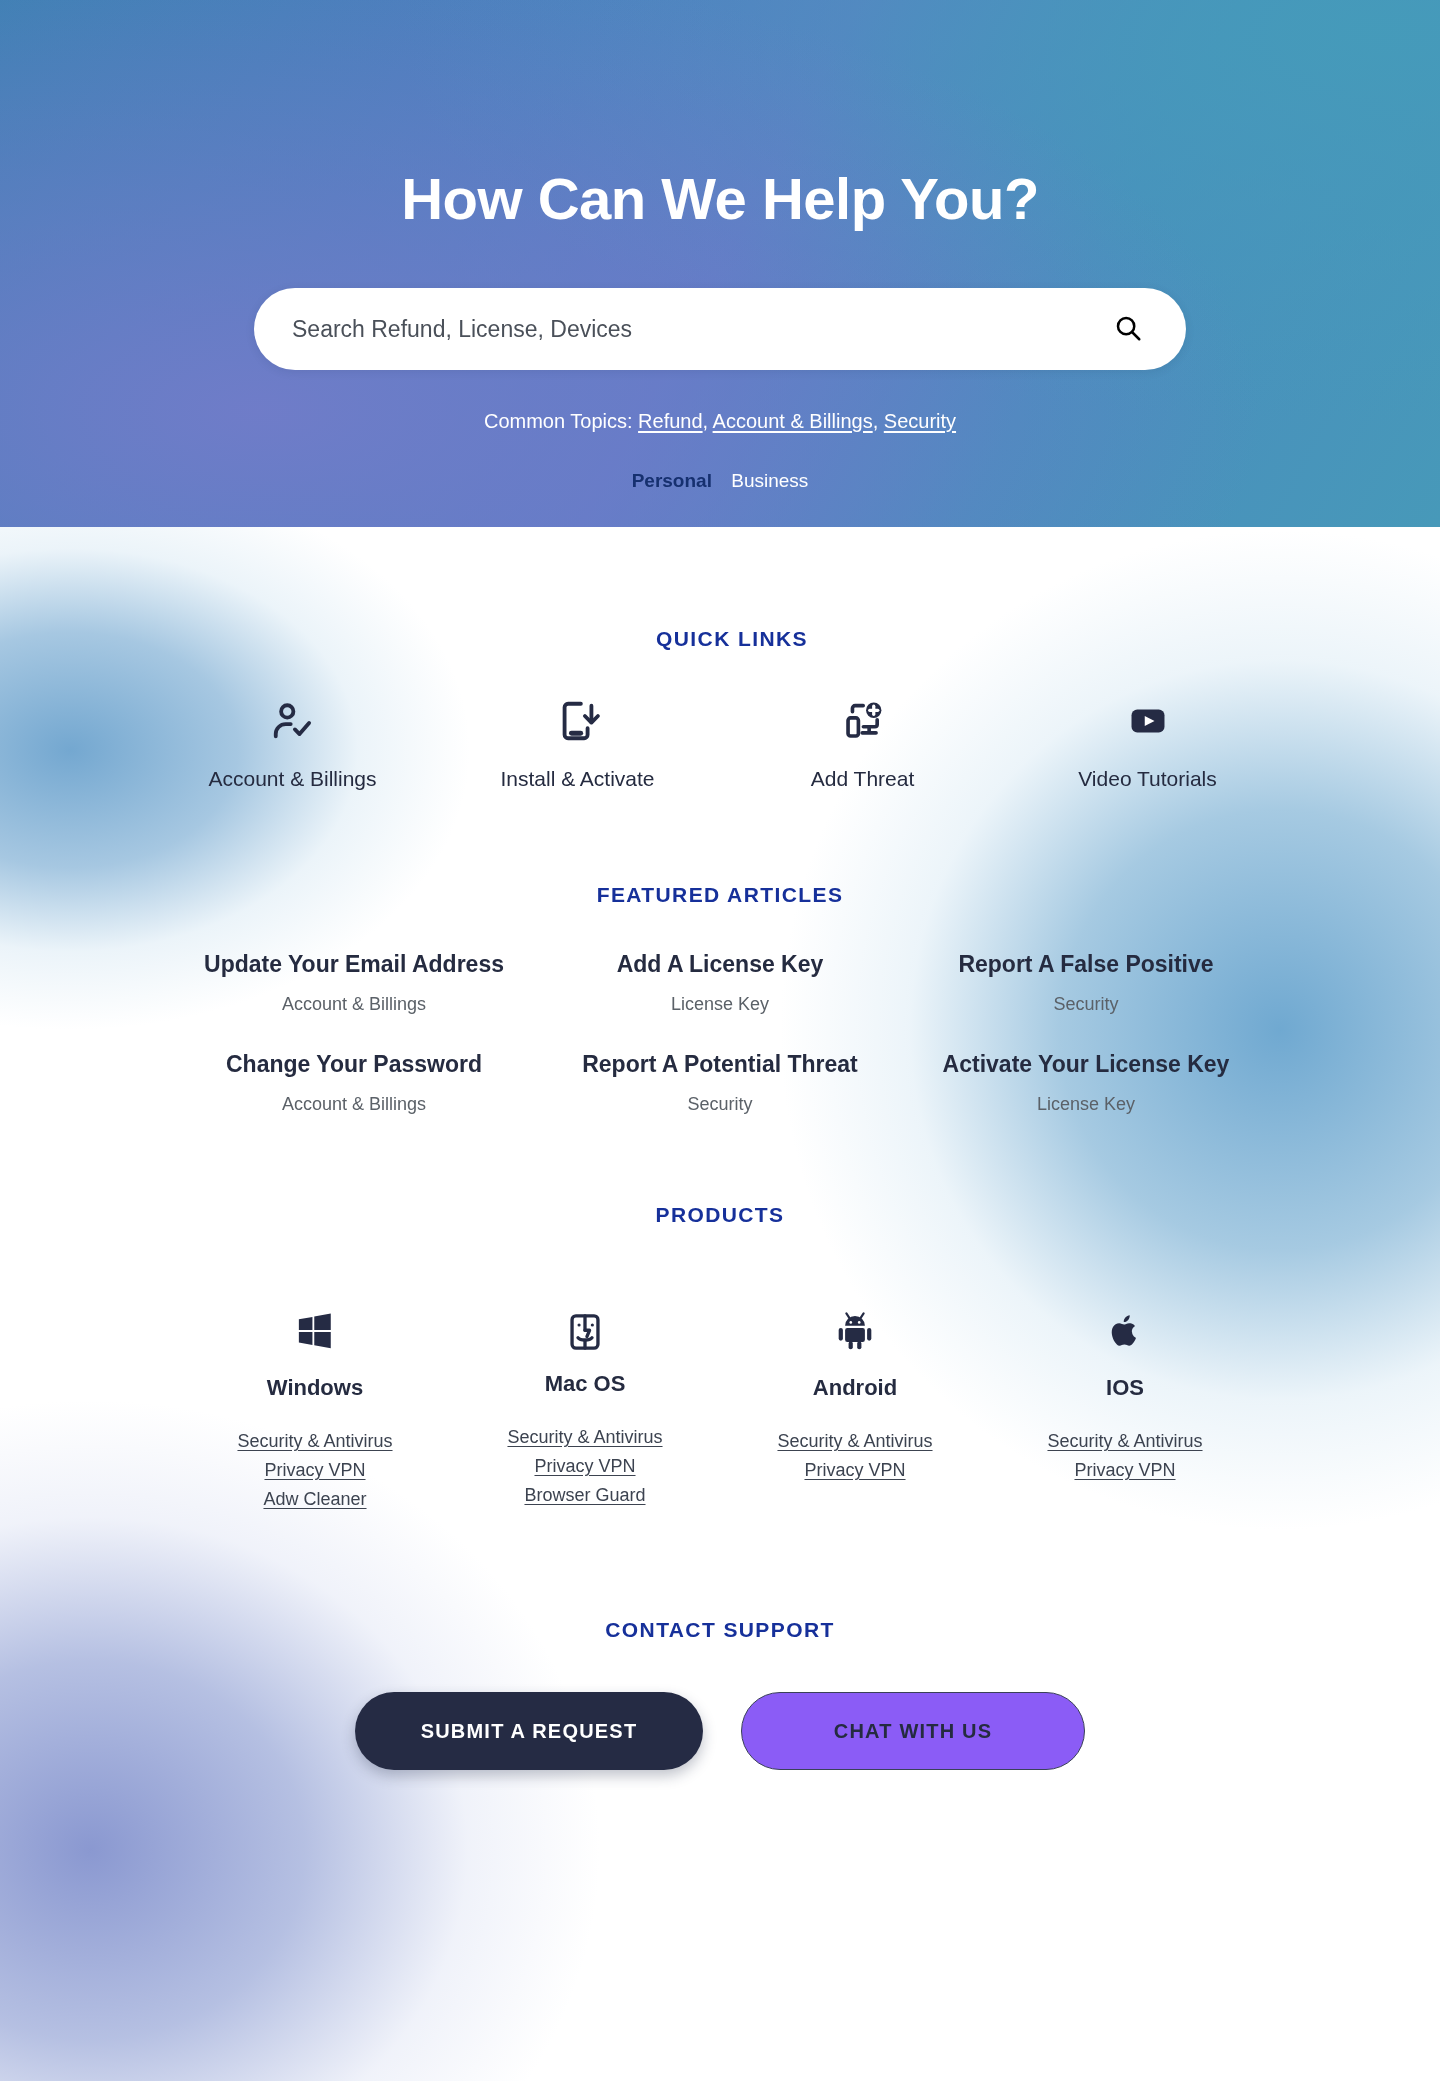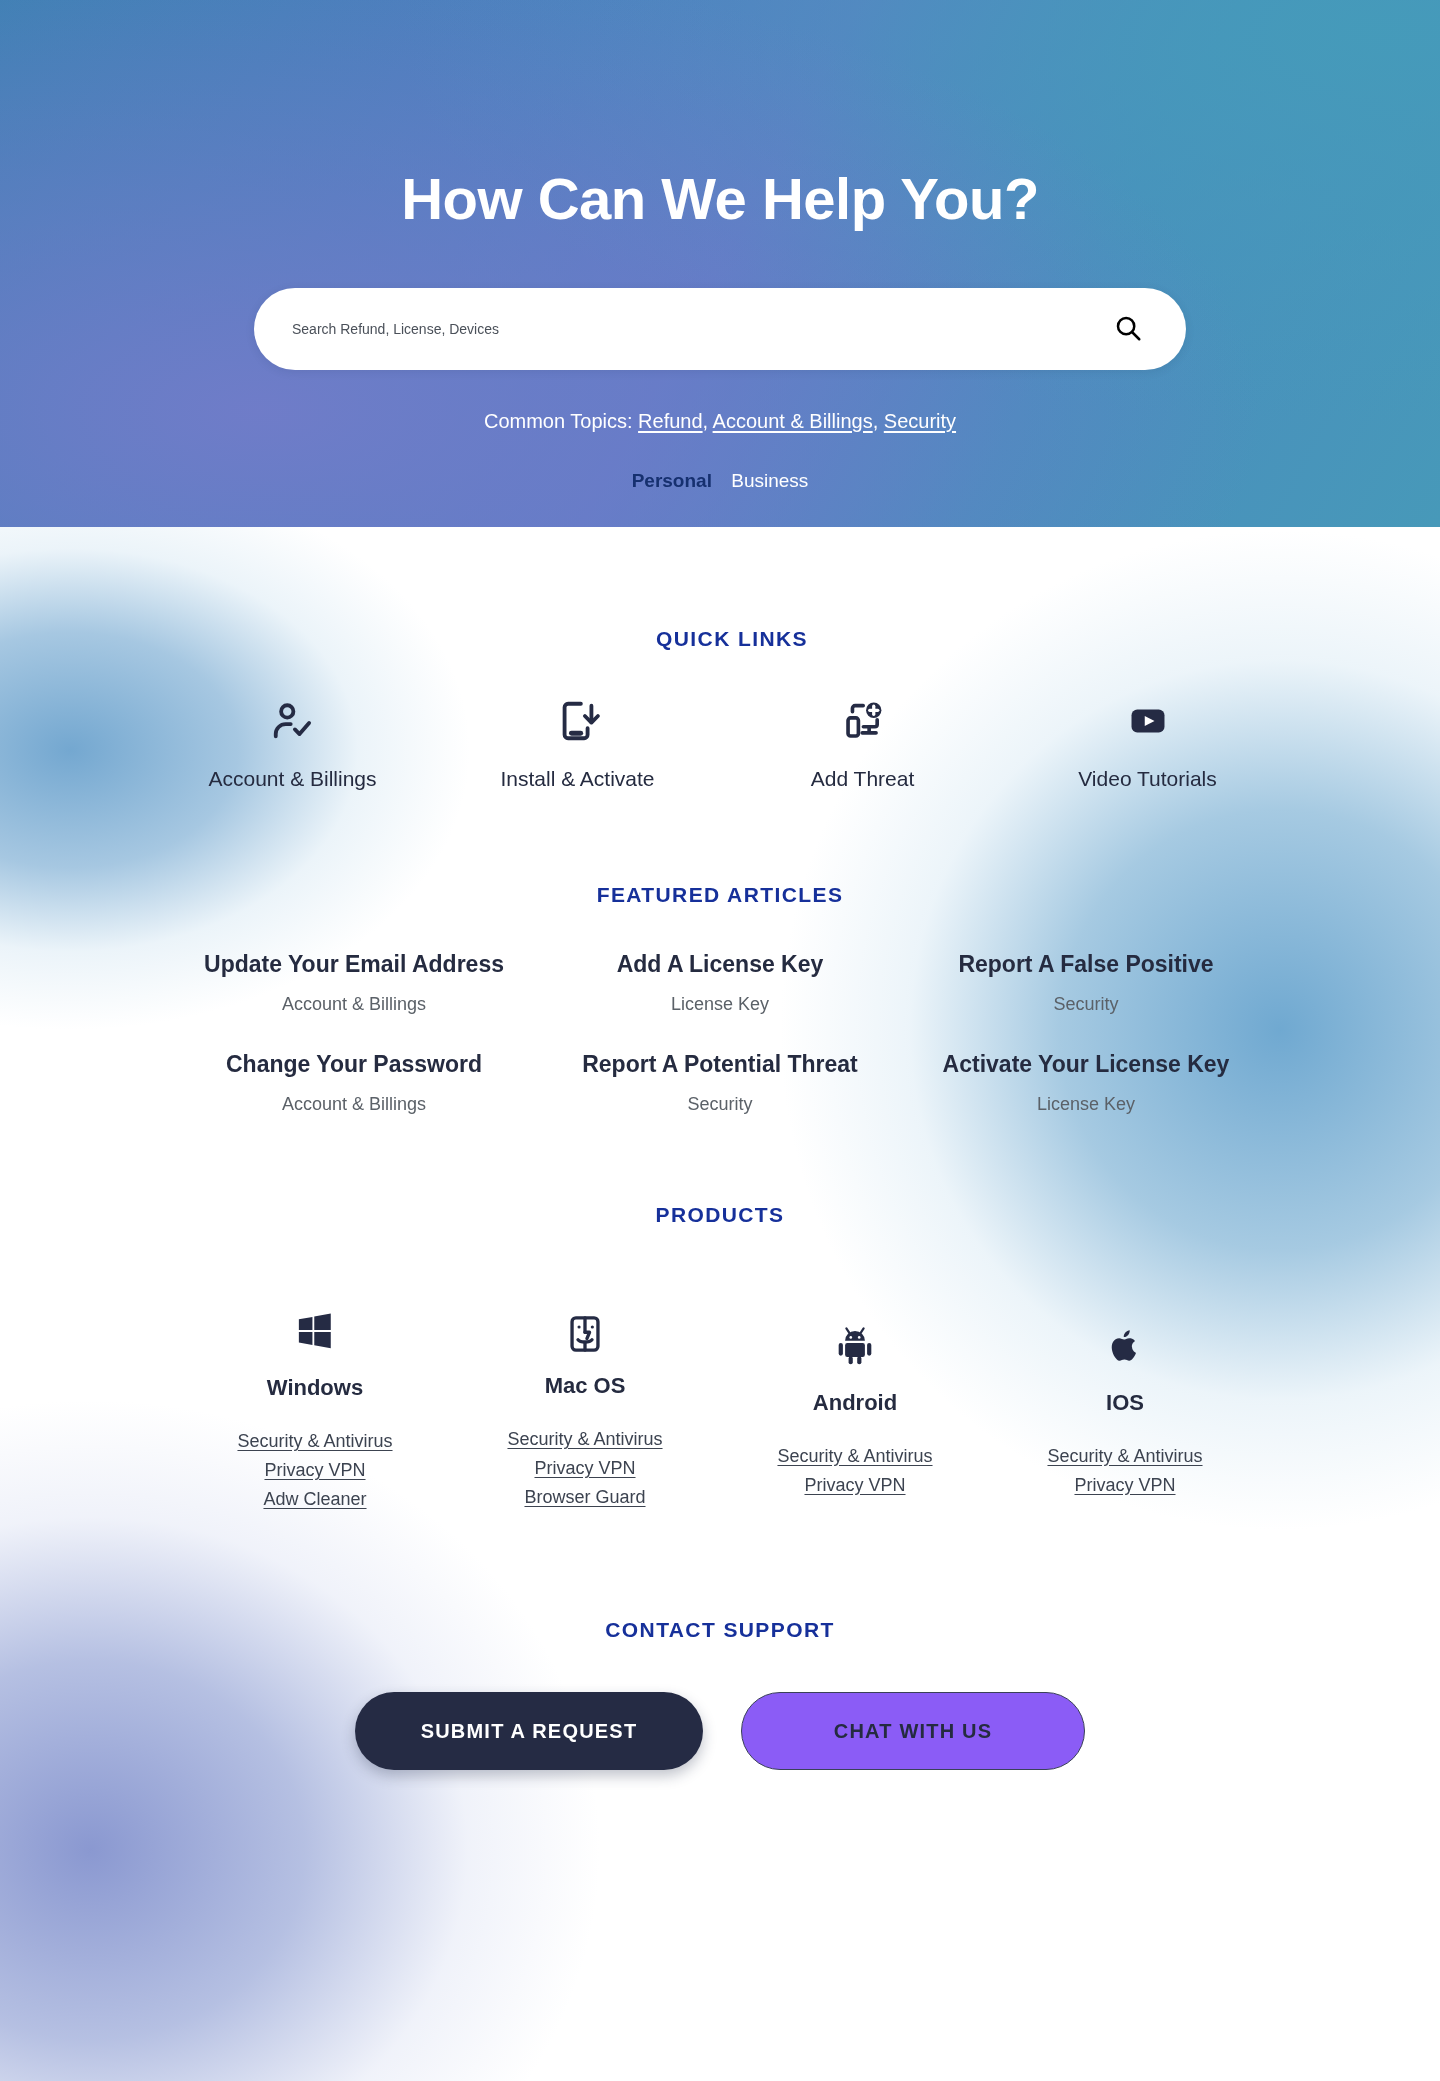--- a/index.html
+++ b/index.html
@@ -86,21 +86,21 @@
     align-items: center;
     padding: 0 36px 0 38px;
     box-shadow: 0 2px 10px rgba(20,40,70,0.10);
   }
   .search-input {
     flex: 1 1 auto;
     border: none;
     outline: none;
     background: transparent;
     font-family: "Liberation Sans", sans-serif;
-    font-size: 14px;
+    font-size: 23px;
     color: #3d4450;
     height: 100%;
   }
   .search-input::placeholder { color: #4a5059; opacity: 1; }
   .search-btn {
     flex: 0 0 auto;
     width: 44px; height: 44px;
     border: none;
     background: transparent;
     cursor: pointer;
@@ -194,21 +194,20 @@
     font-size: 18px;
     color: #5b6168;
   }
 
   
   .products-title { padding-top: 88px; }
   .products-grid {
     margin-top: 60px;
     display: flex;
     justify-content: center;
-    align-items: center;
   }
   .product {
     width: 270px;
     text-align: center;
   }
   .product-icon {
     height: 66px;
     display: flex;
     align-items: flex-end;
     justify-content: center;

